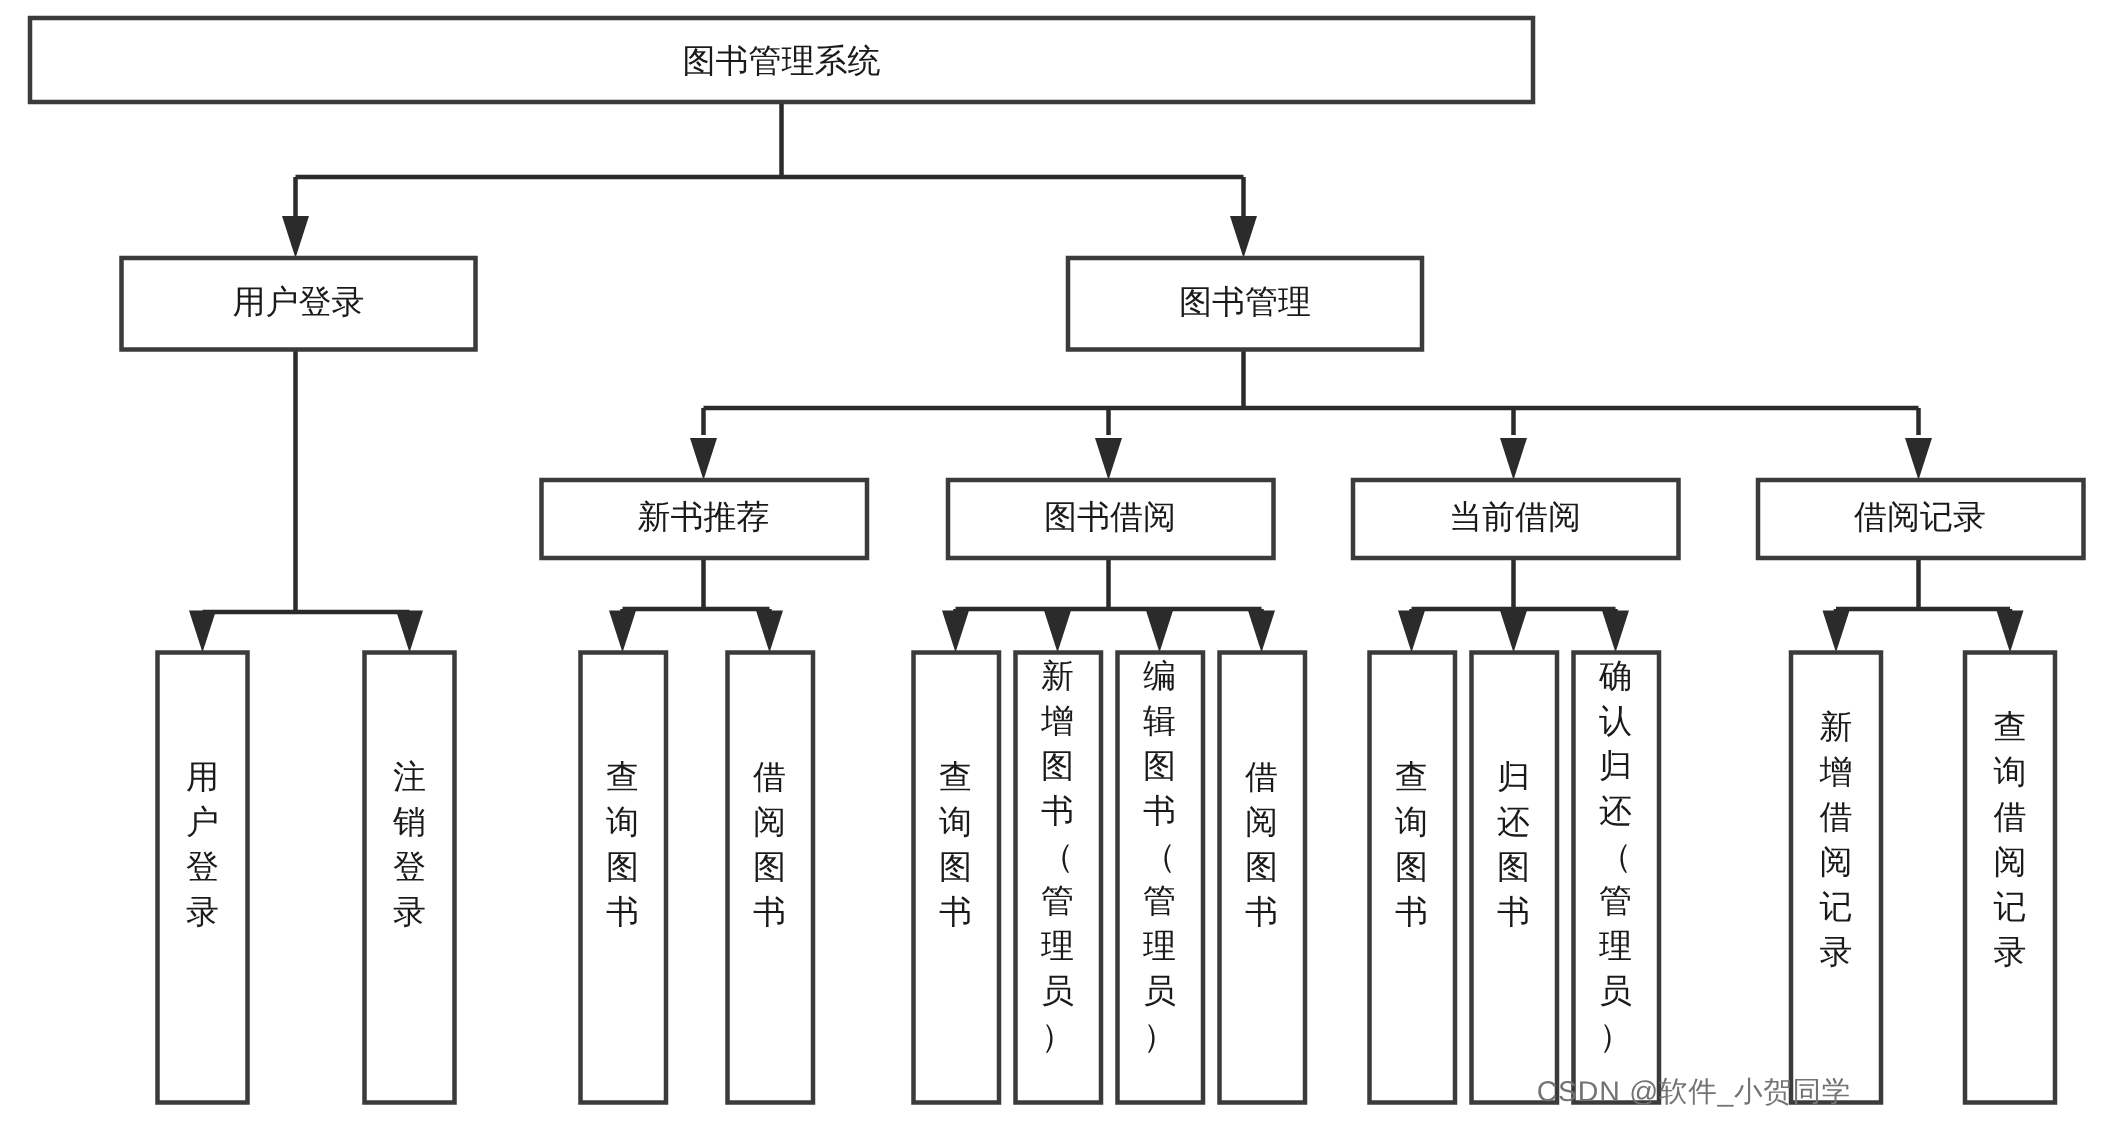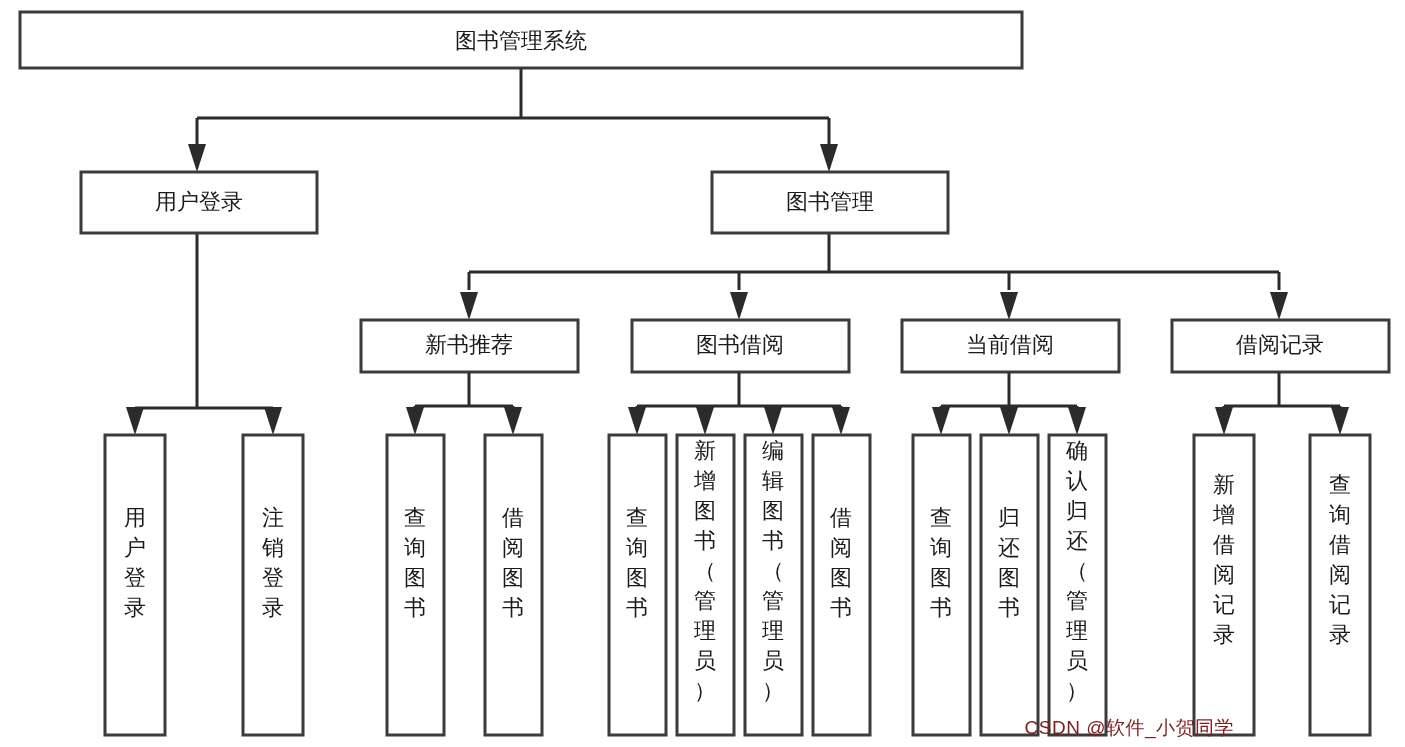--- a/index.html
+++ b/index.html
@@ -54,21 +54,21 @@
   .arrow-head {
     fill: #2b2b2b;
     stroke: none;
   }
   .watermark {
     position: absolute;
     right: 8px;
     bottom: 6px;
     font-family: "Liberation Sans", "DejaVu Sans", sans-serif;
     font-size: 19px;
-    color: #7f1d1d;
+    color: #737373;
     white-space: nowrap;
     letter-spacing: 0.5px;
     user-select: none;
     margin-left: 39px;
   }
 </style>
 </head>
 <body>
 
 <div id="diagram-root">

